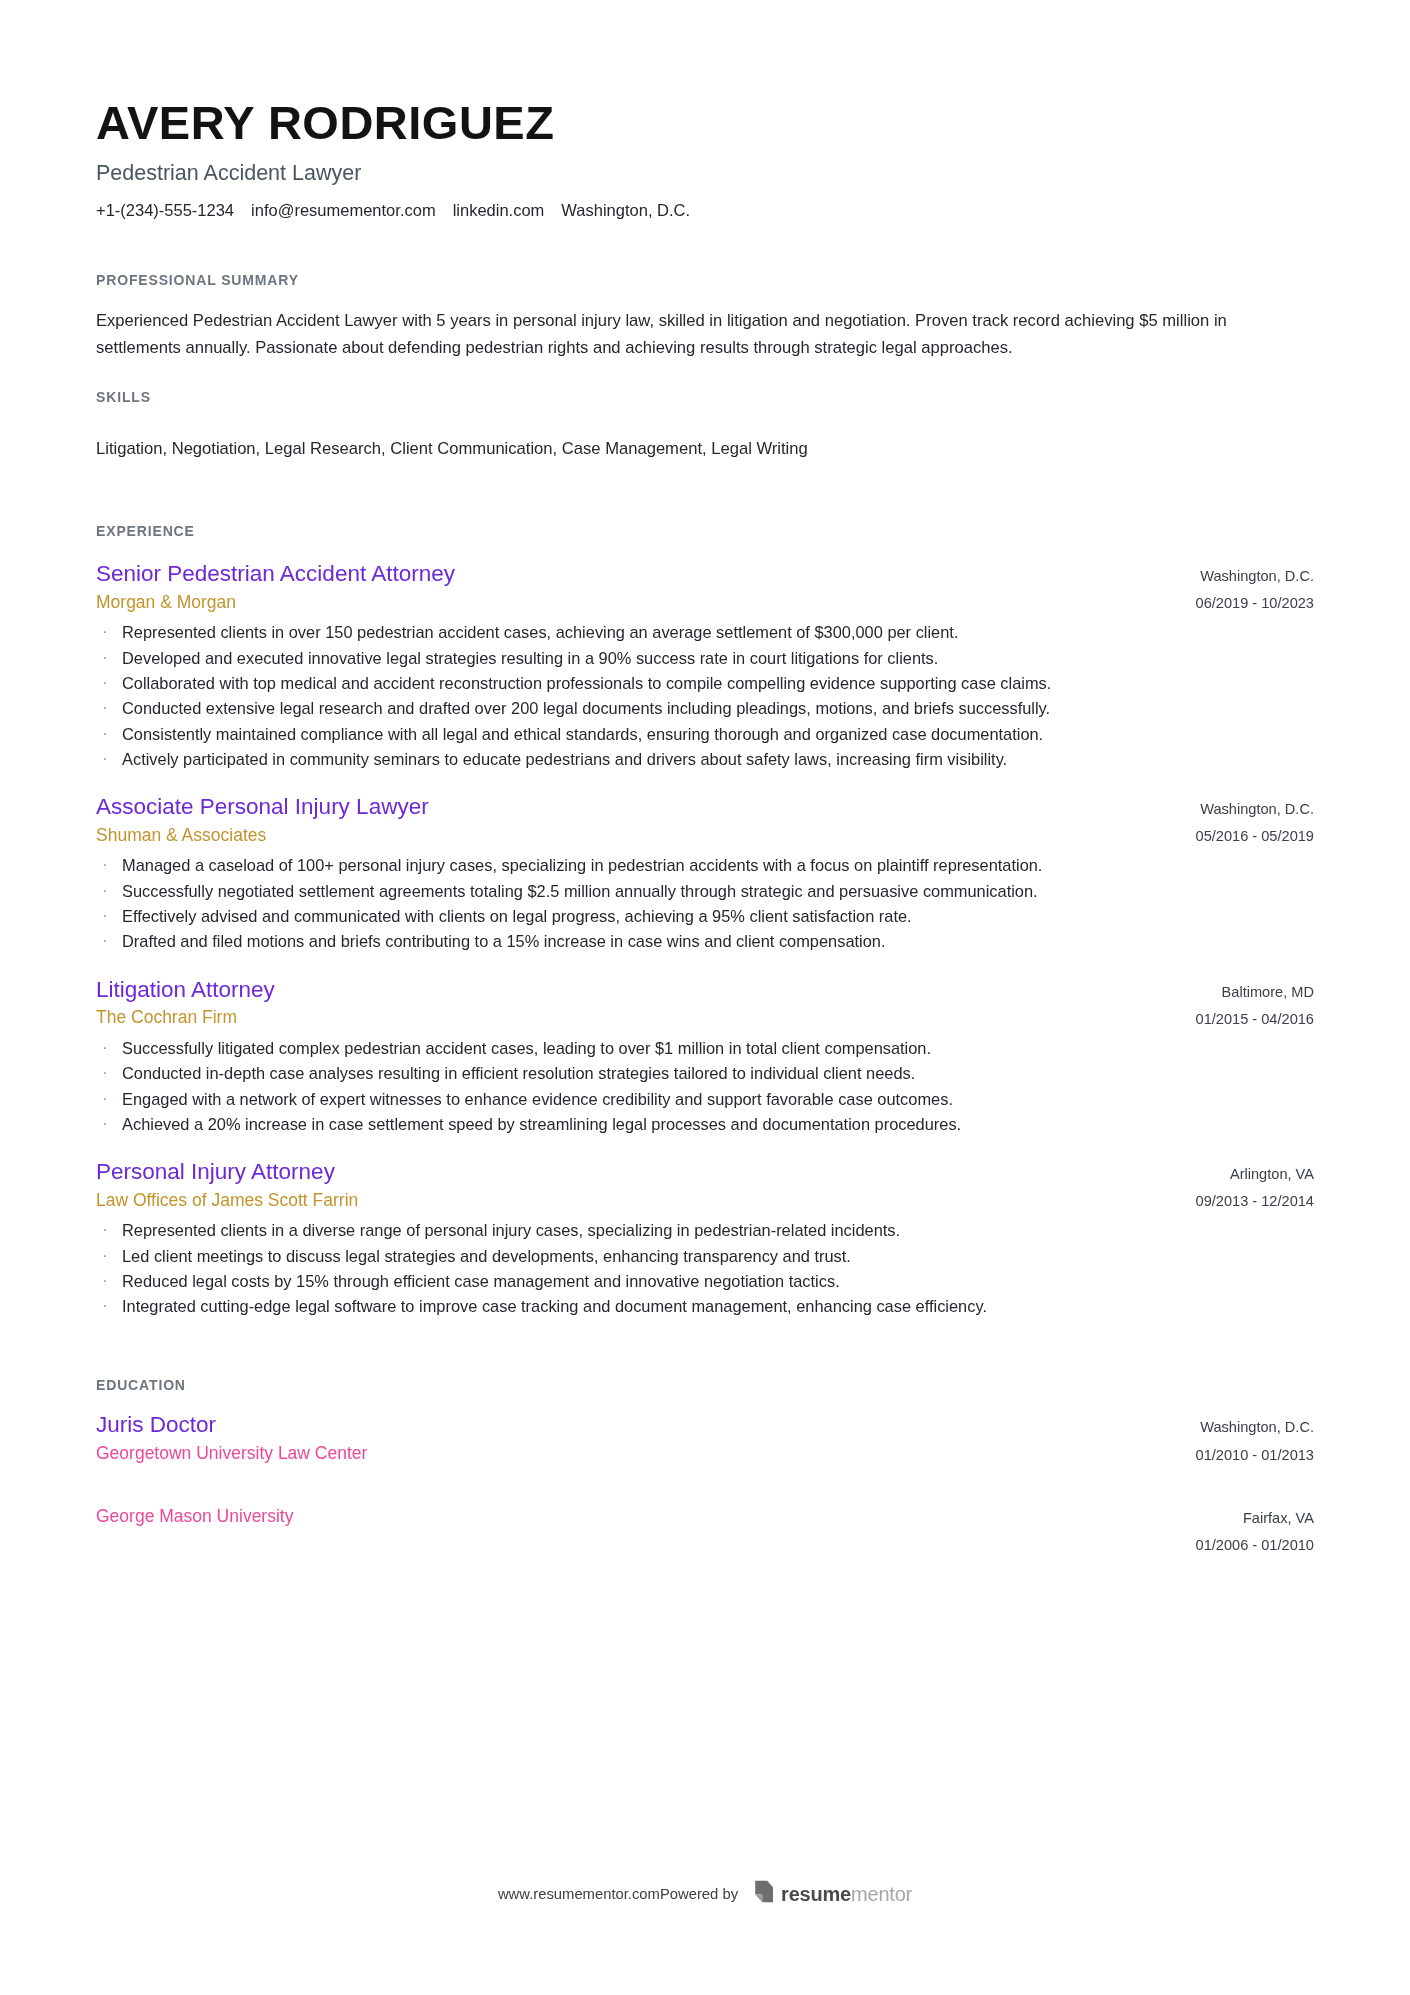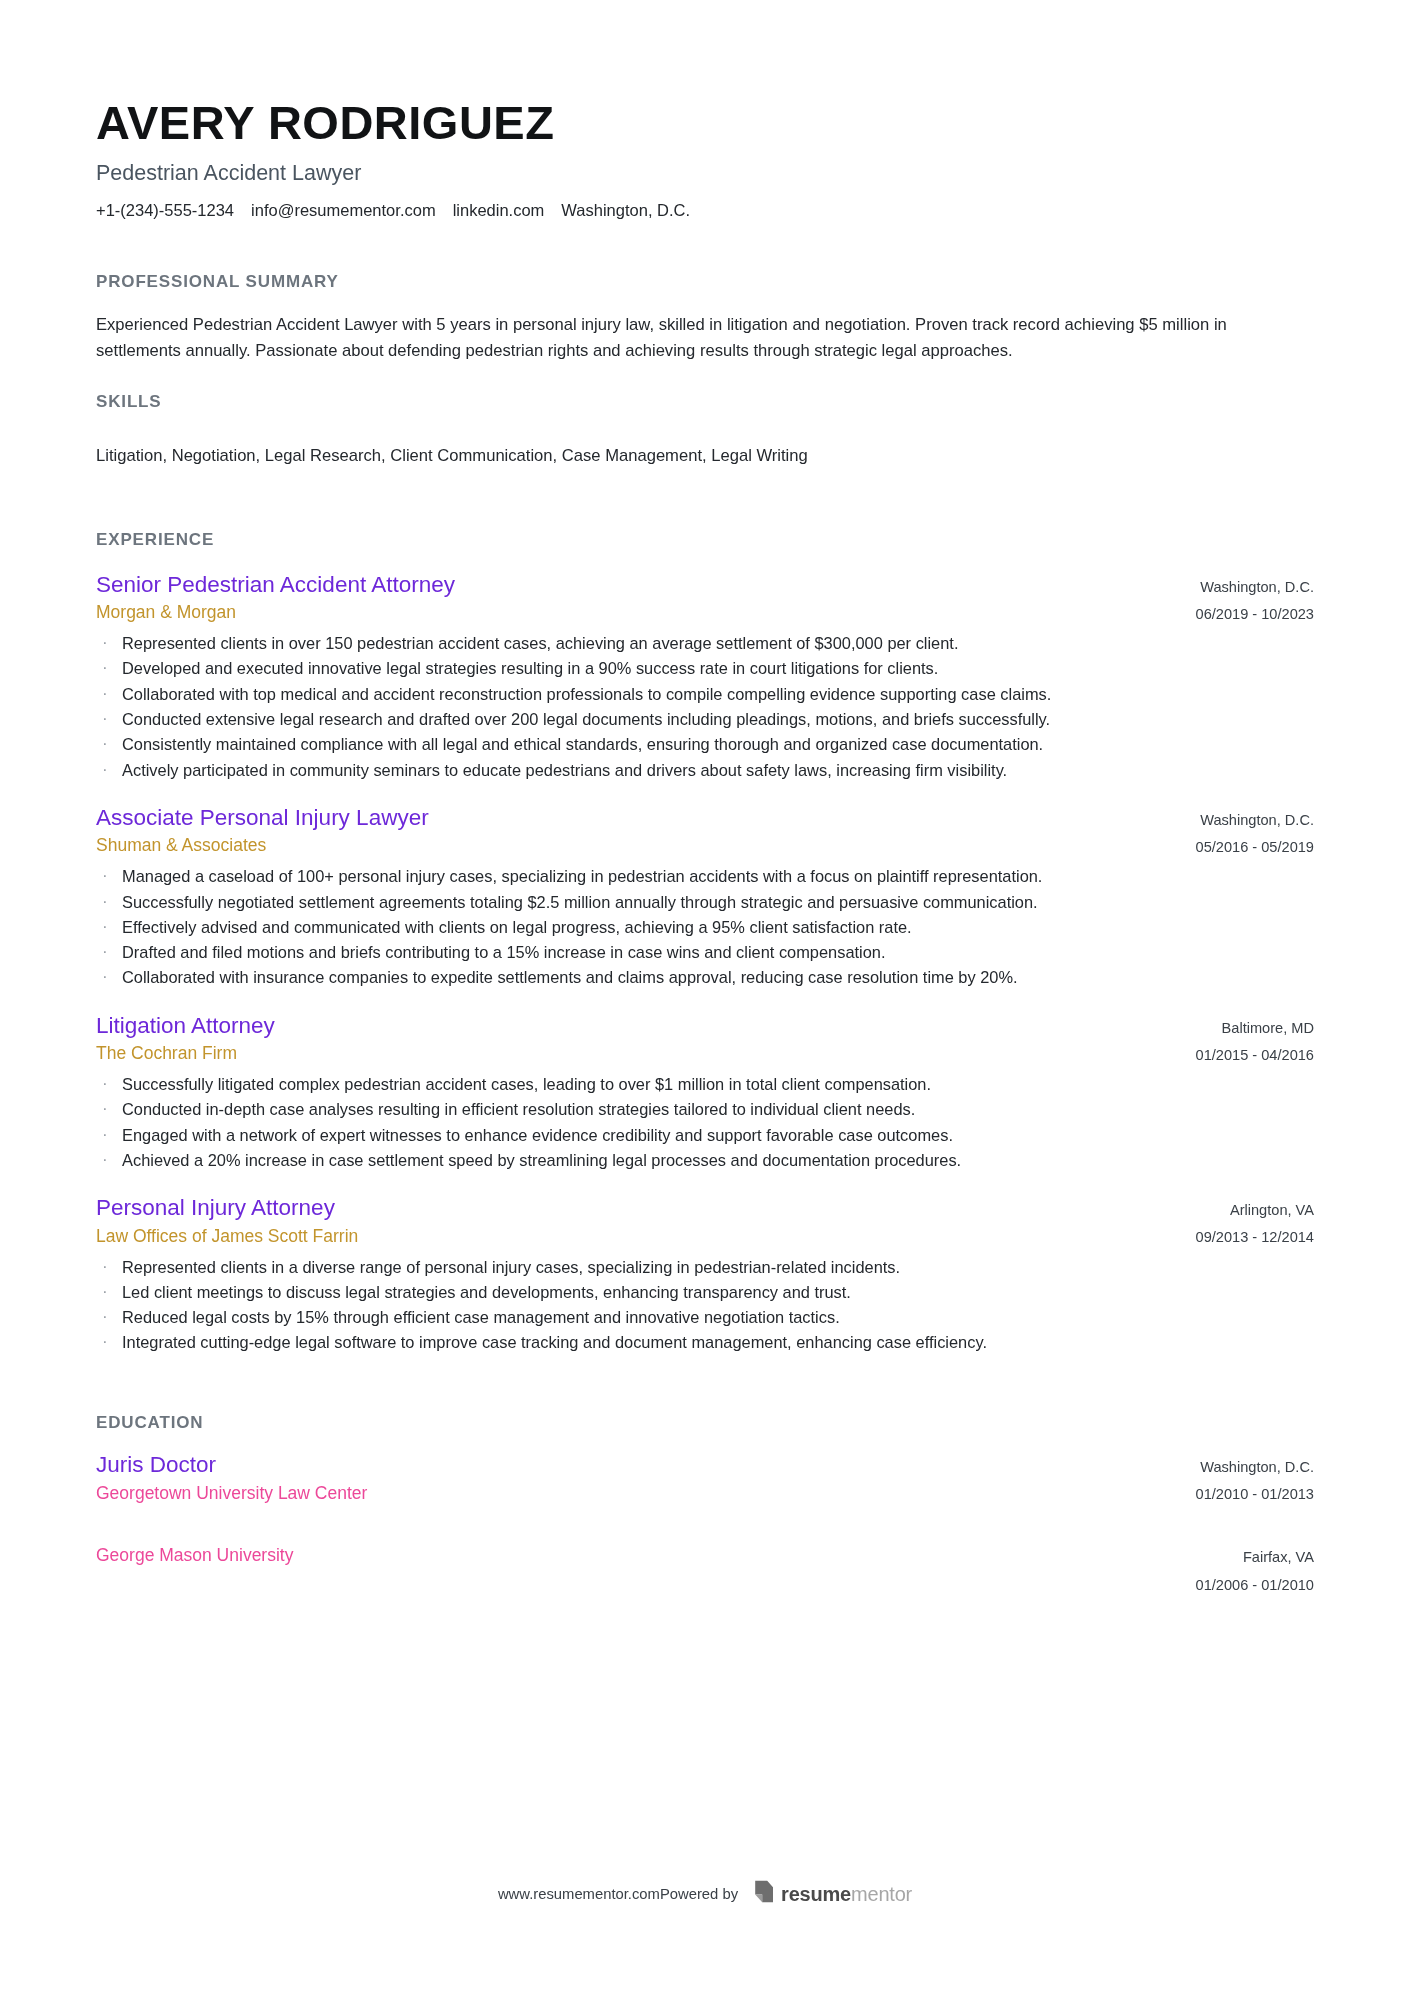--- a/index.html
+++ b/index.html
@@ -58,21 +58,21 @@
   .contact-sep { display: inline-block; width: 17px; }
 
   
   .section { margin-top: 46px; }
   .section.summary { margin-top: 52px; }
   .section.skills { margin-top: 28px; }
   .section.experience { margin-top: 62px; }
   .section.education { margin-top: 58px; }
 
   .section-heading {
-    font-size: 17px;
+    font-size: 14px;
     font-weight: 700;
     letter-spacing: 0.85px;
     color: #6d757e;
     text-transform: uppercase;
     line-height: 1.2;
   }
 
   .summary-body {
     margin-top: 20px;
     font-size: 16.6px;
@@ -274,21 +274,20 @@
             <div class="entry-meta">
               <div class="entry-location">Washington, D.C.</div>
               <div class="entry-dates">05/2016 - 05/2019</div>
             </div>
           </div>
           <ul class="bullets">
             <li class="bullet">Managed a caseload of 100+ personal injury cases, specializing in pedestrian accidents with a focus on plaintiff representation.</li>
             <li class="bullet">Successfully negotiated settlement agreements totaling $2.5 million annually through strategic and persuasive communication.</li>
             <li class="bullet">Effectively advised and communicated with clients on legal progress, achieving a 95% client satisfaction rate.</li>
             <li class="bullet">Drafted and filed motions and briefs contributing to a 15% increase in case wins and client compensation.</li>
-            <li class="bullet">Collaborated with insurance companies to expedite settlements and claims approval, reducing case resolution time by 20%.</li>
           </ul>
         </div>
         <div class="entry">
           <div class="entry-head">
             <div class="entry-left">
               <div class="entry-role">Litigation Attorney</div>
               <div class="entry-org">The Cochran Firm</div>
             </div>
             <div class="entry-meta">
               <div class="entry-location">Baltimore, MD</div>

